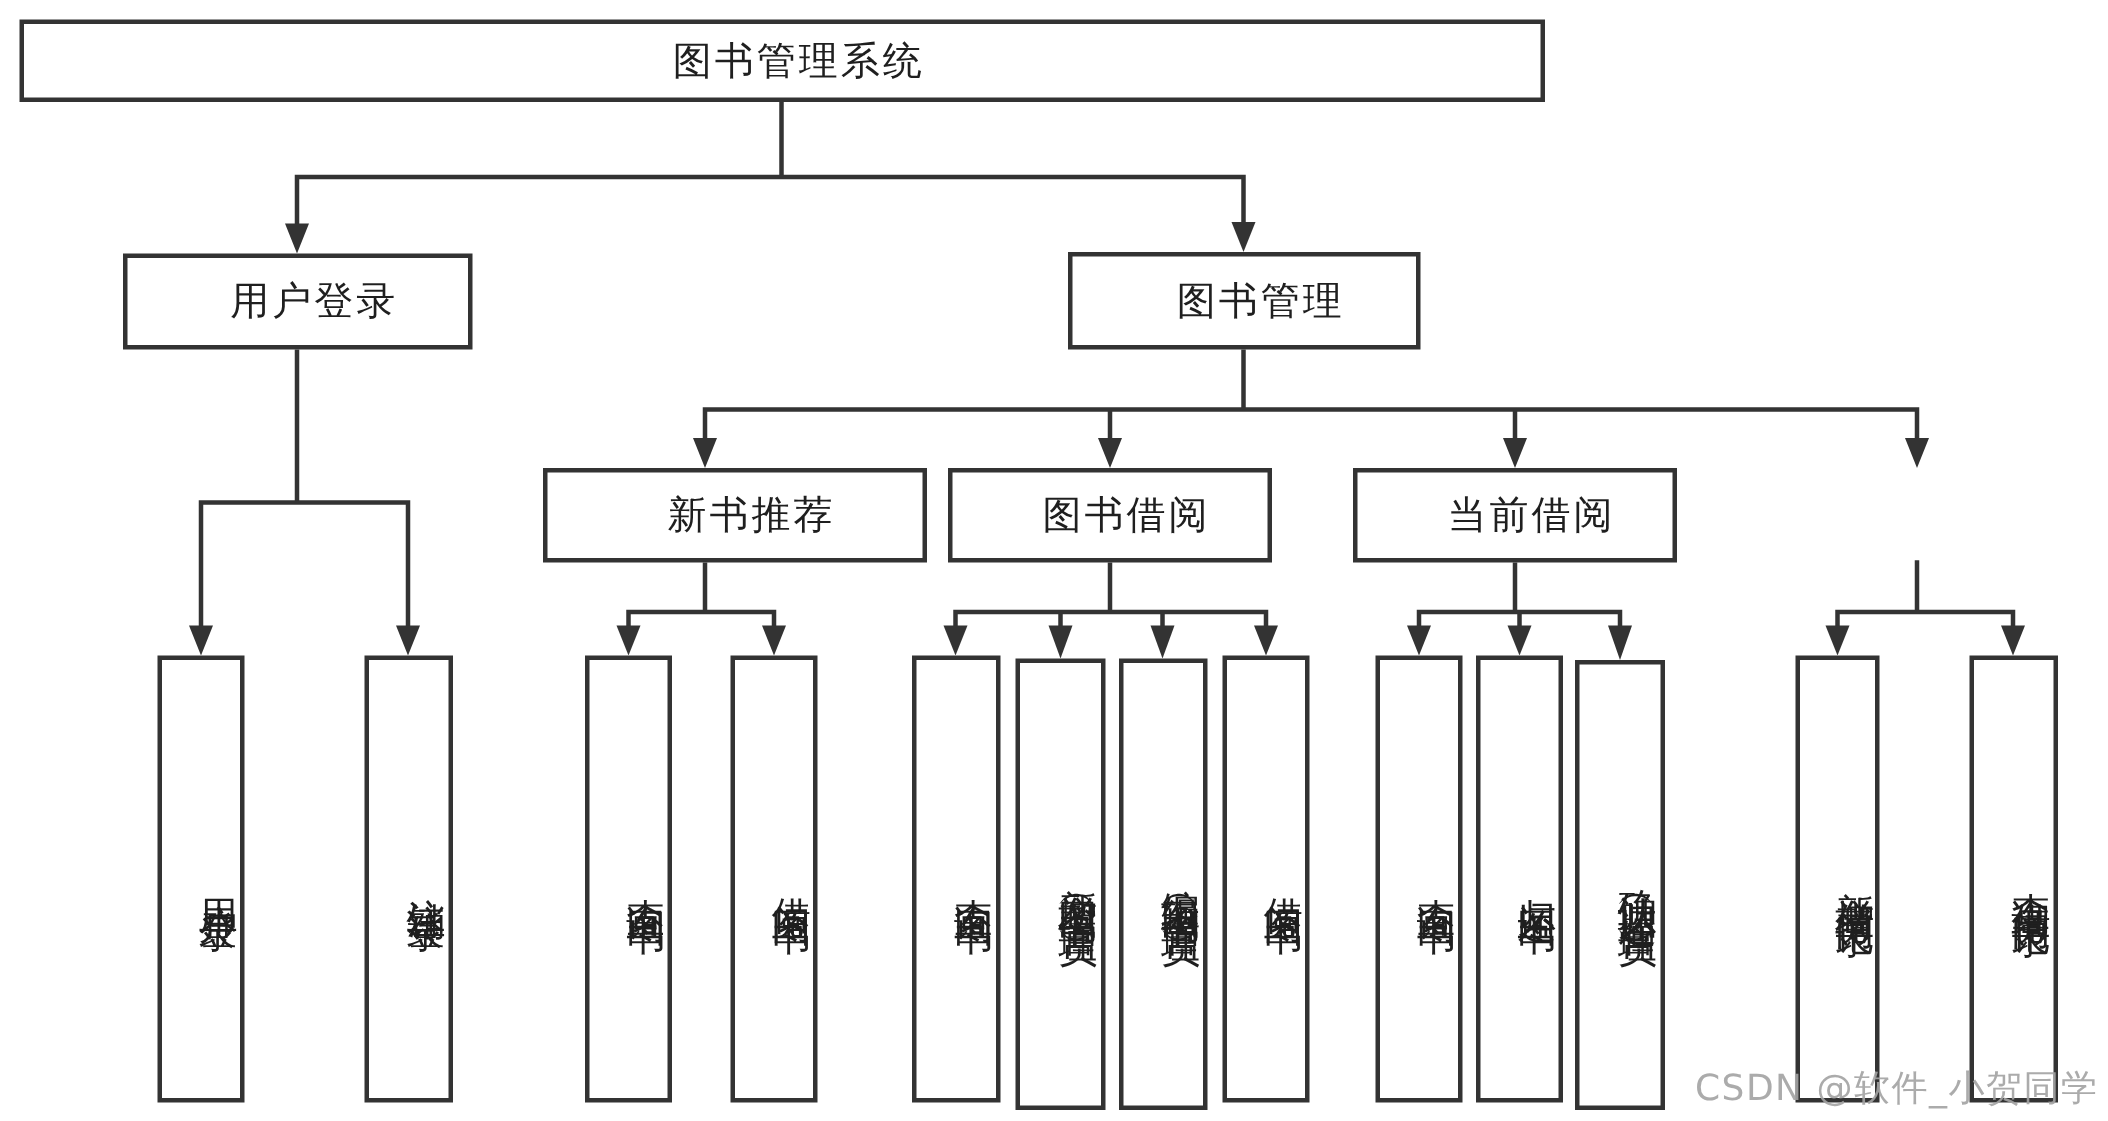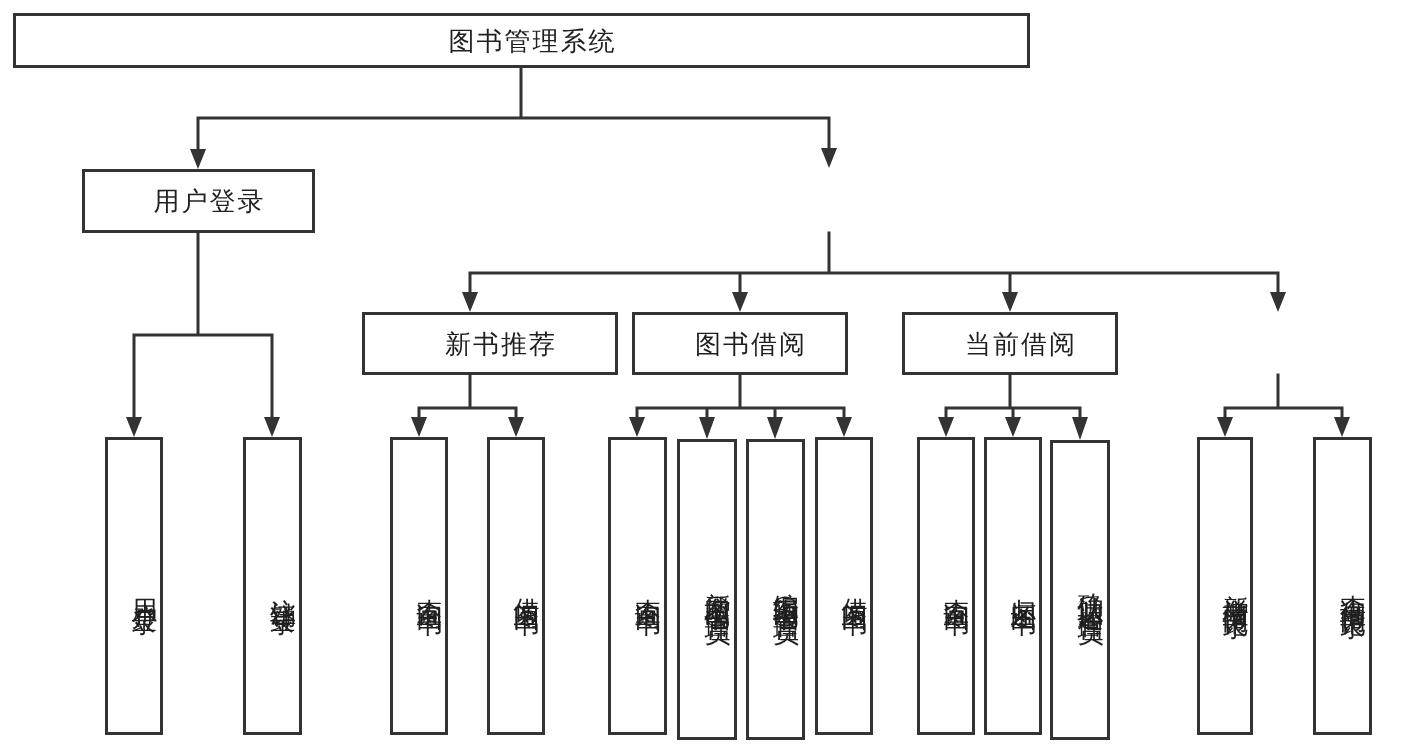--- a/index.html
+++ b/index.html
@@ -89,20 +89,23 @@
     </g>
   </svg>
 
   <div class="node h" style="left:13px;top:13px;width:1017px;height:55px">
     <span>图书管理系统</span>
   </div>
 
   <div class="node h" style="left:82px;top:169px;width:233px;height:64px">
     <span>用户登录</span>
   </div>
+  <div class="node h" style="left:712px;top:168px;width:235px;height:65px">
+    <span>图书管理</span>
+  </div>
 
   <div class="node h" style="left:362px;top:312px;width:256px;height:63px">
     <span>新书推荐</span>
   </div>
   <div class="node h" style="left:902px;top:312px;width:216px;height:63px">
     <span>当前借阅</span>
   </div>
   <div class="node h" style="left:632px;top:312px;width:216px;height:63px">
     <span>图书借阅</span>
   </div>
@@ -144,14 +147,15 @@
     <span>确认归还（管理员）</span>
   </div>
 
   <div class="node v" style="left:1197px;top:437px;width:56px;height:298px">
     <span>新增借阅记录</span>
   </div>
   <div class="node v" style="left:1313px;top:437px;width:59px;height:298px">
     <span>查询借阅记录</span>
   </div>
 
+  <div id="watermark">CSDN @软件_小贺同学</div>
 
 </div>
 
 </body></html>

